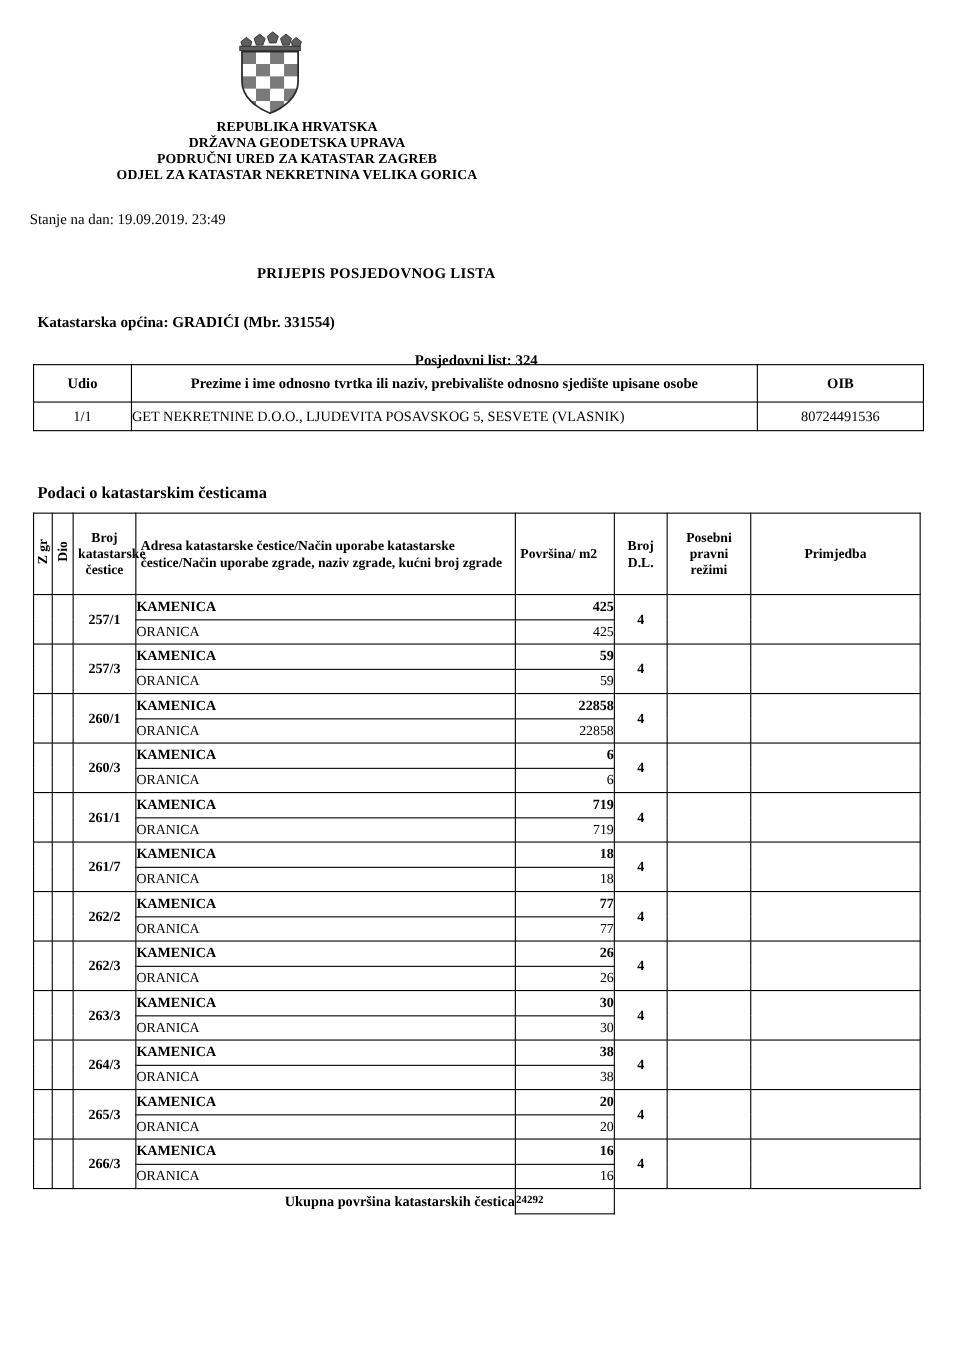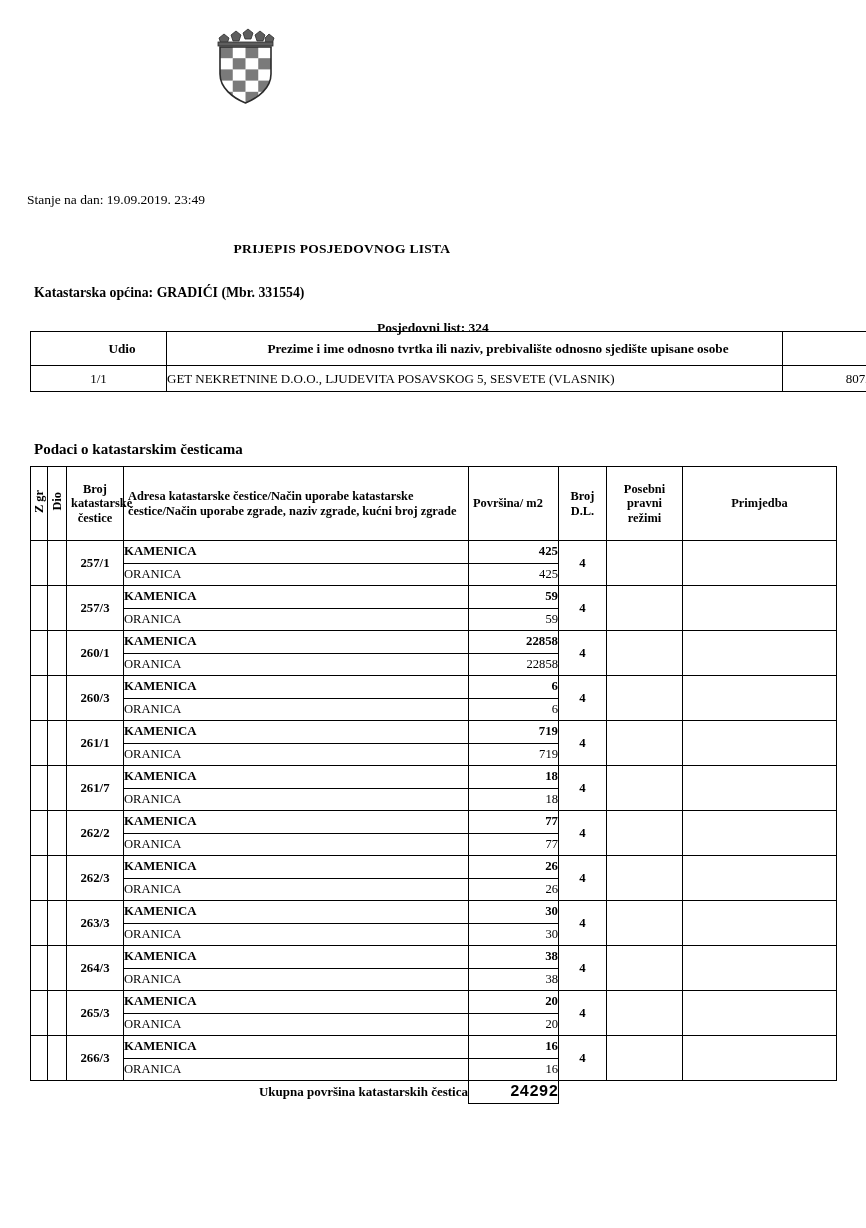--- a/index.html
+++ b/index.html
@@ -107,21 +107,20 @@
   .owner-table td, .owner-table th {
     border: 1px solid #000;
     padding: 0;
     vertical-align: middle;
   }
   .owner-table th {
     font-weight: bold;
     text-align: center;
     height: 33px;
     font-size: 13.2px;
-    padding-left: 47px;
   }
   .owner-table td {
     height: 25px;
     font-size: 13px;
   }
   .ow-udio  { width: 88px;  text-align: center; }
   .ow-name  { width: 568px; text-align: left; padding-left: 6px; }
   .ow-oib   { width: 150px; text-align: center; }
 
   
@@ -235,25 +234,24 @@
     border: none !important;
     text-align: right;
     padding-right: 7px;
     font-weight: bold;
     font-size: 13px;
     vertical-align: middle;
   }
   .tot-value {
     border: 1px solid #000 !important;
     border-top: none !important;
-    text-align: right;
-    font-weight: bold;
-    font-size: 16px;
+    text-align: left;
+    font-weight: bold;
+    font-size: 10px;
     vertical-align: middle;
-    font-family: Liberation Mono, monospace;
   }
 </style>
 </head>
 <body>
 
 <div class="page">
 
 
   <div class="crest">
     <svg viewBox="0 0 61 80" width="61" height="80" xmlns="http://www.w3.org/2000/svg">
@@ -282,20 +280,26 @@
           <rect x="17.75" y="54.6" width="12.75" height="11.2"></rect>
           <rect x="43.25" y="54.6" width="12.75" height="11.2"></rect>
           <rect x="5" y="65.8" width="12.75" height="11.2"></rect>
           <rect x="30.5" y="65.8" width="12.75" height="11.2"></rect>
         </g>
       </g>
       <path d="M5,21 L56,21 L56,48 C56,62 43,72 30.5,77 C18,72 5,62 5,48 Z" fill="none" stroke="#2b2b2b" stroke-width="1.6"></path>
     </svg>
   </div>
 
+  <div class="agency">
+    <div>REPUBLIKA HRVATSKA</div>
+    <div>DRŽAVNA GEODETSKA UPRAVA</div>
+    <div>PODRUČNI URED ZA KATASTAR ZAGREB</div>
+    <div>ODJEL ZA KATASTAR NEKRETNINA VELIKA GORICA</div>
+  </div>
 
   <div class="stanje">Stanje na dan: 19.09.2019. 23:49</div>
 
   <div class="doc-title">PRIJEPIS POSJEDOVNOG LISTA</div>
 
   <div class="ko-line">Katastarska općina: GRADIĆI (Mbr. 331554)</div>
   <div class="pl-line">Posjedovni list: 324</div>
 
   <table class="owner-table">
     <thead>

